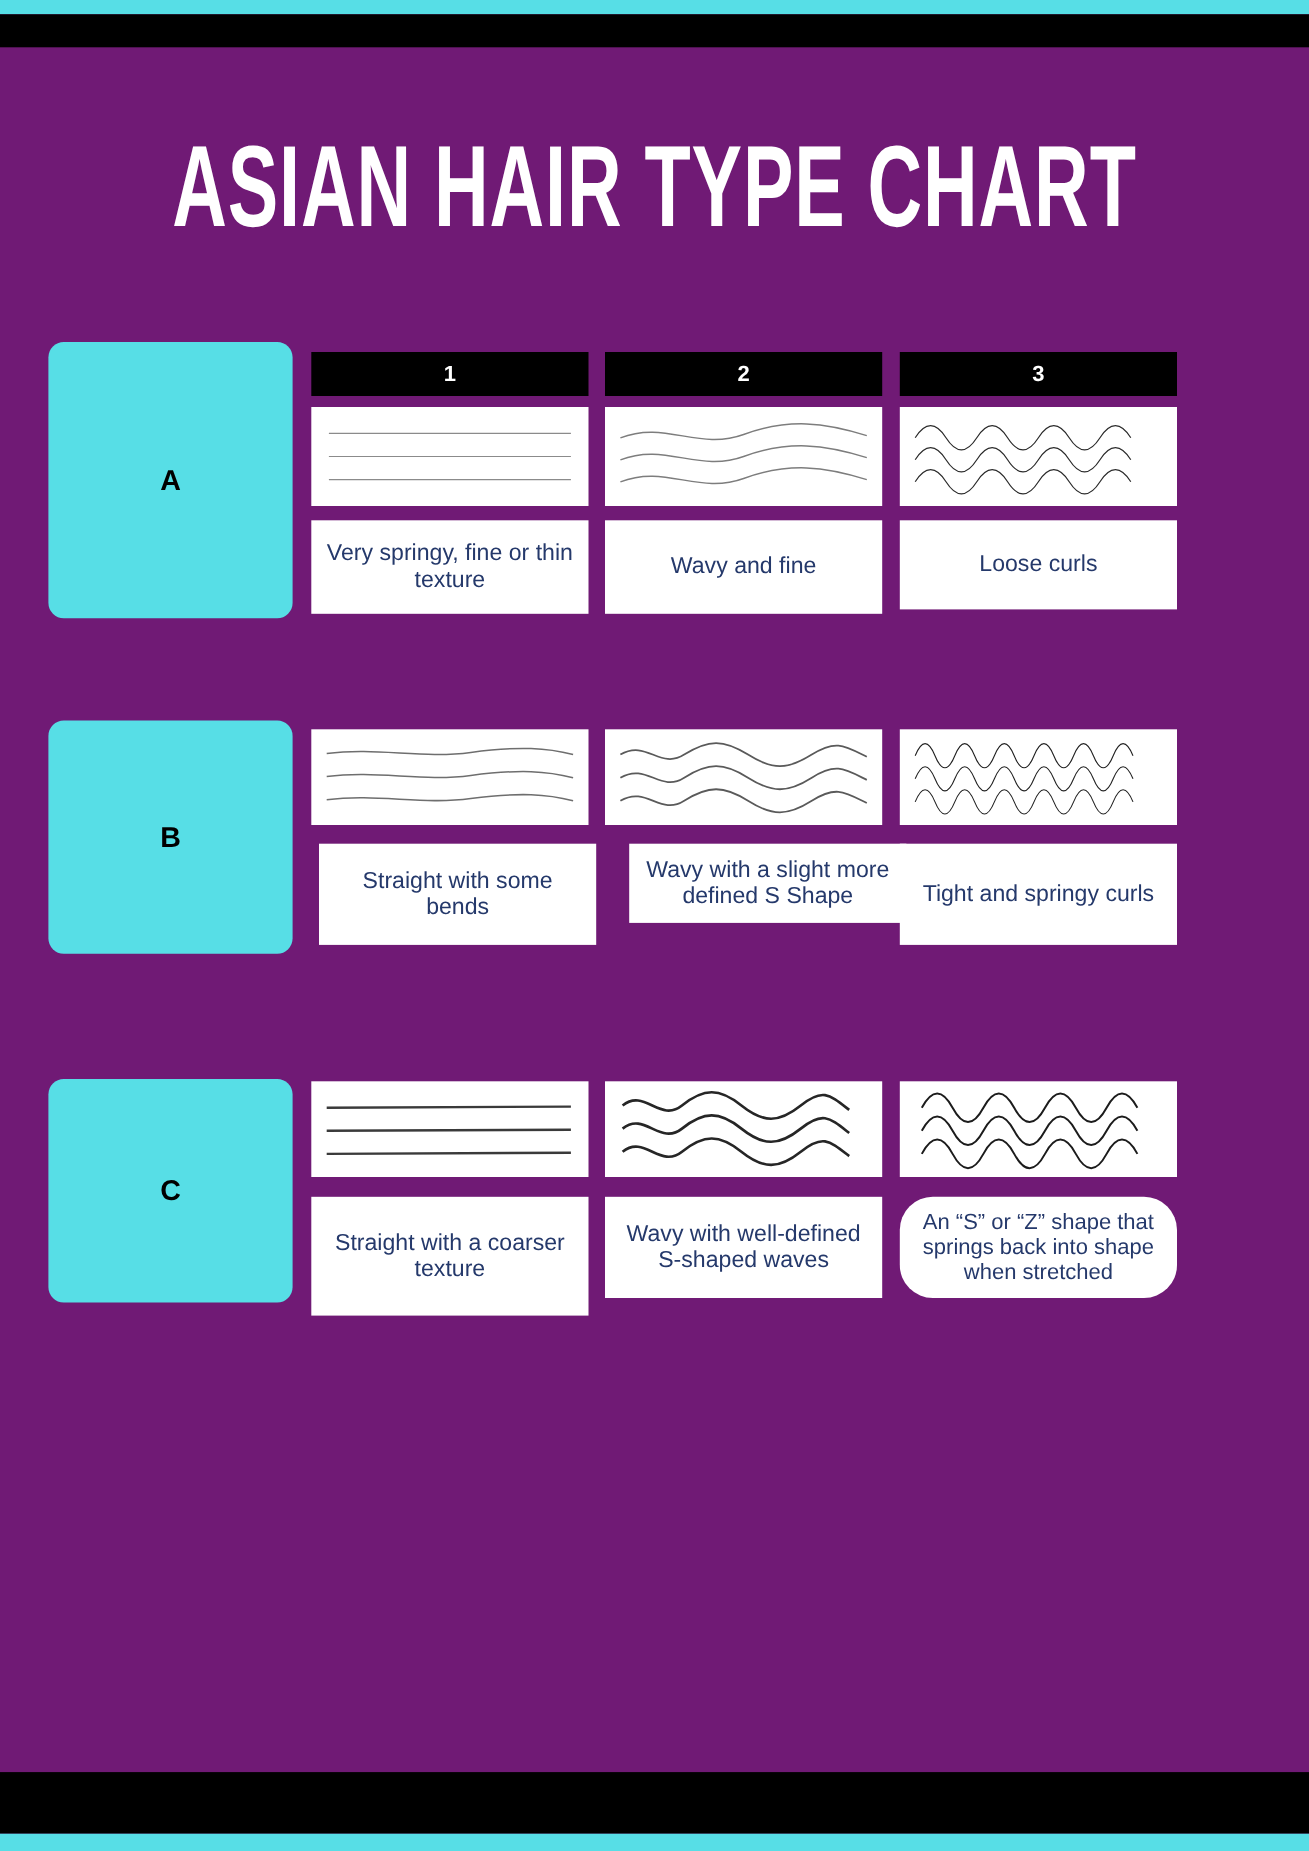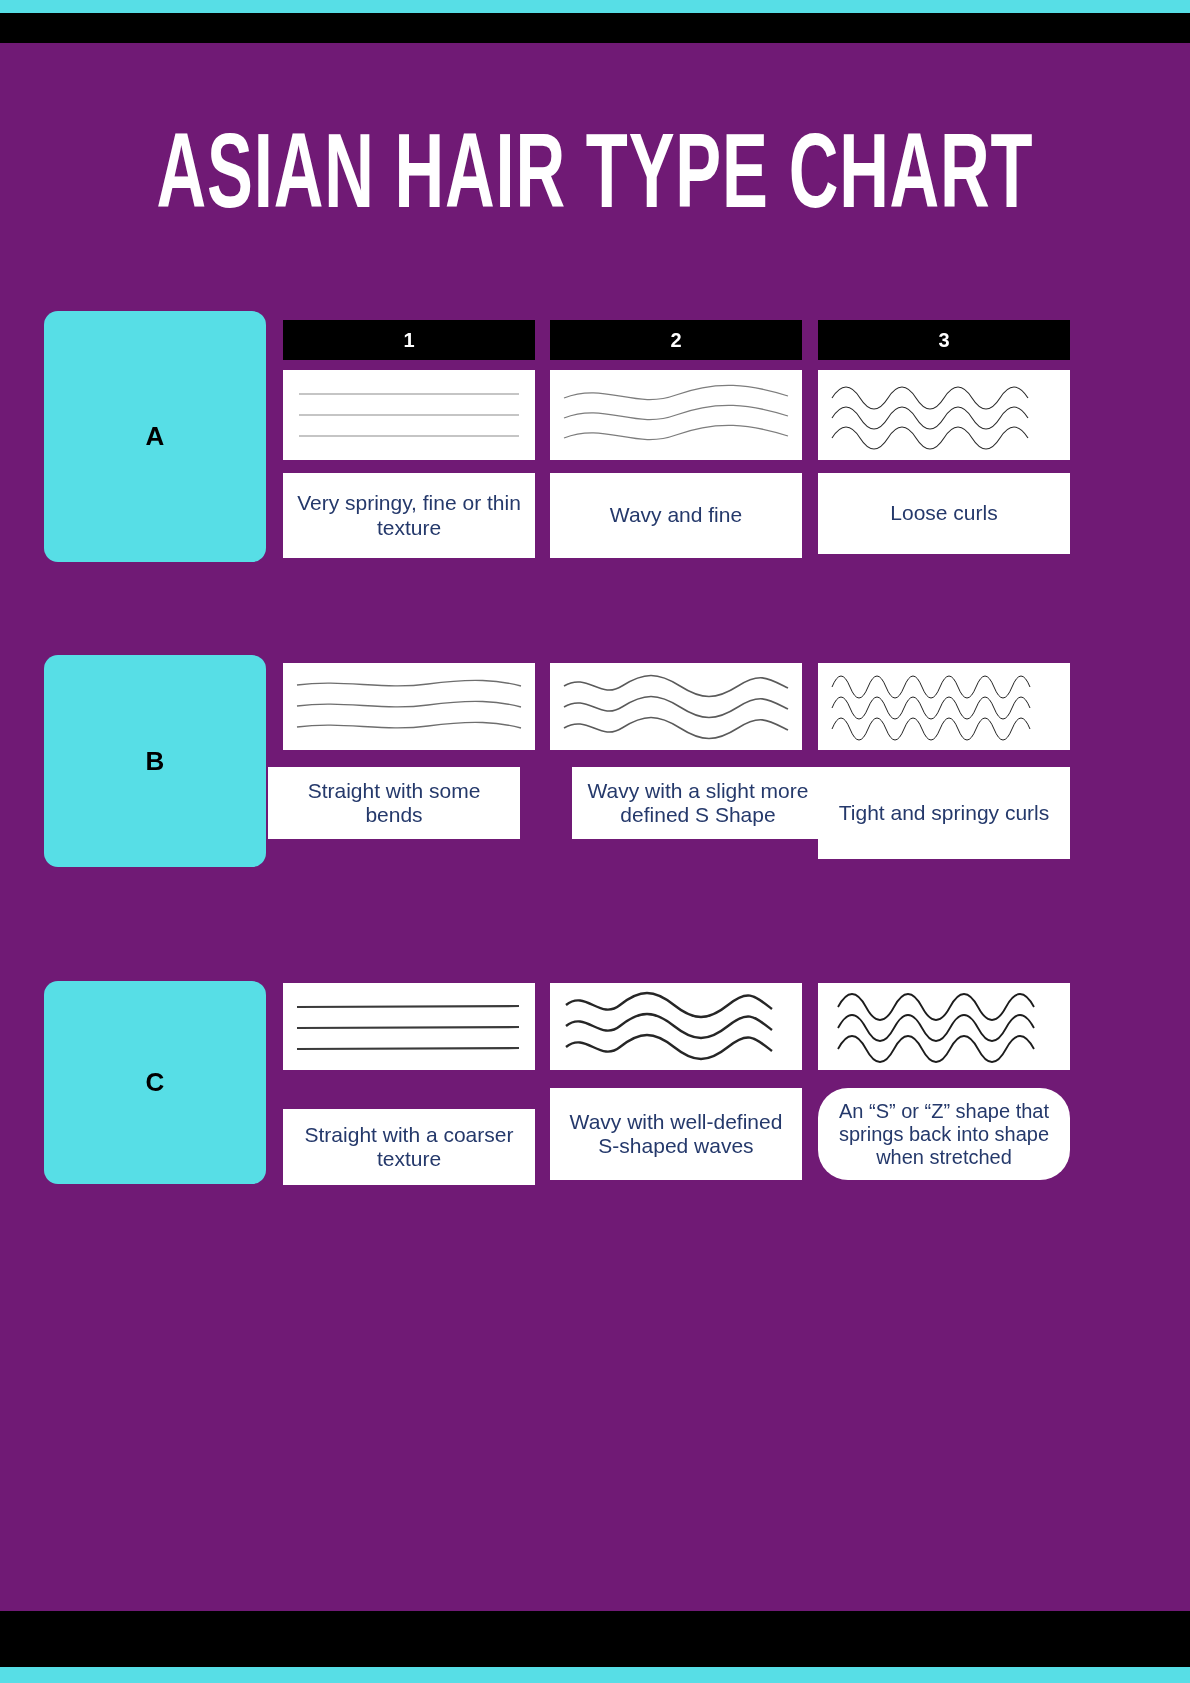--- a/index.html
+++ b/index.html
@@ -150,21 +150,21 @@
     </svg>
   </div>
   <div class="img-cell" style="left:818px; top:663px; width:252px; height:87px;">
     <svg viewBox="0 0 252 87" preserveAspectRatio="none">
       <path d="M14 24 q 9 -22 18 0 t 18 0 t 18 0 t 18 0 t 18 0 t 18 0 t 18 0 t 18 0 t 18 0 t 18 0 t 18 0" stroke="#222222" stroke-width="1" fill="none"></path>
       <path d="M14 45 q 9 -22 18 0 t 18 0 t 18 0 t 18 0 t 18 0 t 18 0 t 18 0 t 18 0 t 18 0 t 18 0 t 18 0" stroke="#222222" stroke-width="1" fill="none"></path>
       <path d="M14 66 q 9 -22 18 0 t 18 0 t 18 0 t 18 0 t 18 0 t 18 0 t 18 0 t 18 0 t 18 0 t 18 0 t 18 0" stroke="#222222" stroke-width="1" fill="none"></path>
     </svg>
   </div>
 
-  <div class="txt-cell" style="left:268px; top:767px; width:252px; height:72px;">
+  <div class="txt-cell" style="left:290px; top:767px; width:252px; height:92px;">
     <span>Straight with some bends</span>
   </div>
   <div class="txt-cell" style="left:572px; top:767px; width:252px; height:72px;text-align:center;">
     <span>Wavy with a slight more defined S Shape</span>
   </div>
   <div class="txt-cell" style="left:818px; top:767px; width:252px; height:92px;text-align:center;">
     <span>Tight and springy curls</span>
   </div>
 
   <div class="row-label" style="left:44px; top:981px; height:203px;">
@@ -186,21 +186,21 @@
     </svg>
   </div>
   <div class="img-cell" style="left:818px; top:983px; width:252px; height:87px;">
     <svg viewBox="0 0 252 87" preserveAspectRatio="none">
       <path d="M20 24 q 14 -26 28 0 t 28 0 t 28 0 t 28 0 t 28 0 t 28 0 t 28 0" stroke="#1c1c1c" stroke-width="1.8" fill="none"></path>
       <path d="M20 45 q 14 -26 28 0 t 28 0 t 28 0 t 28 0 t 28 0 t 28 0 t 28 0" stroke="#1c1c1c" stroke-width="1.8" fill="none"></path>
       <path d="M20 66 q 14 -26 28 0 t 28 0 t 28 0 t 28 0 t 28 0 t 28 0 t 28 0" stroke="#1c1c1c" stroke-width="1.8" fill="none"></path>
     </svg>
   </div>
 
-  <div class="txt-cell" style="left:283px; top:1088px; width:252px; height:76px;margin-top:21px;">
+  <div class="txt-cell" style="left:283px; top:1088px; width:252px; height:108px;">
     <span>Straight with a coarser texture</span>
   </div>
   <div class="txt-cell" style="left:550px; top:1088px; width:252px; height:92px;">
     <span>Wavy with well-defined S-shaped waves</span>
   </div>
   <div class="txt-cell small" style="left:818px; top:1088px; width:252px; height:92px;">
     <span>An “S” or “Z” shape that springs back into shape when stretched</span>
   </div>
 
   <div class="band band-black-bot"></div>

